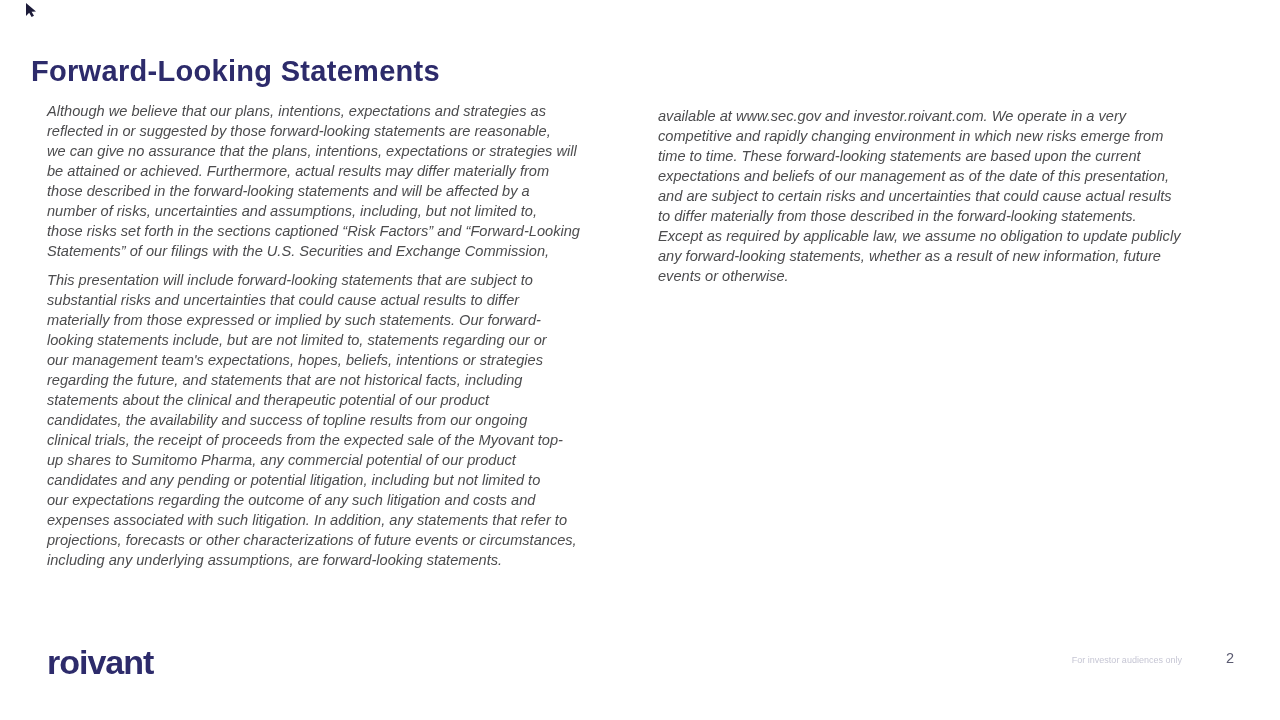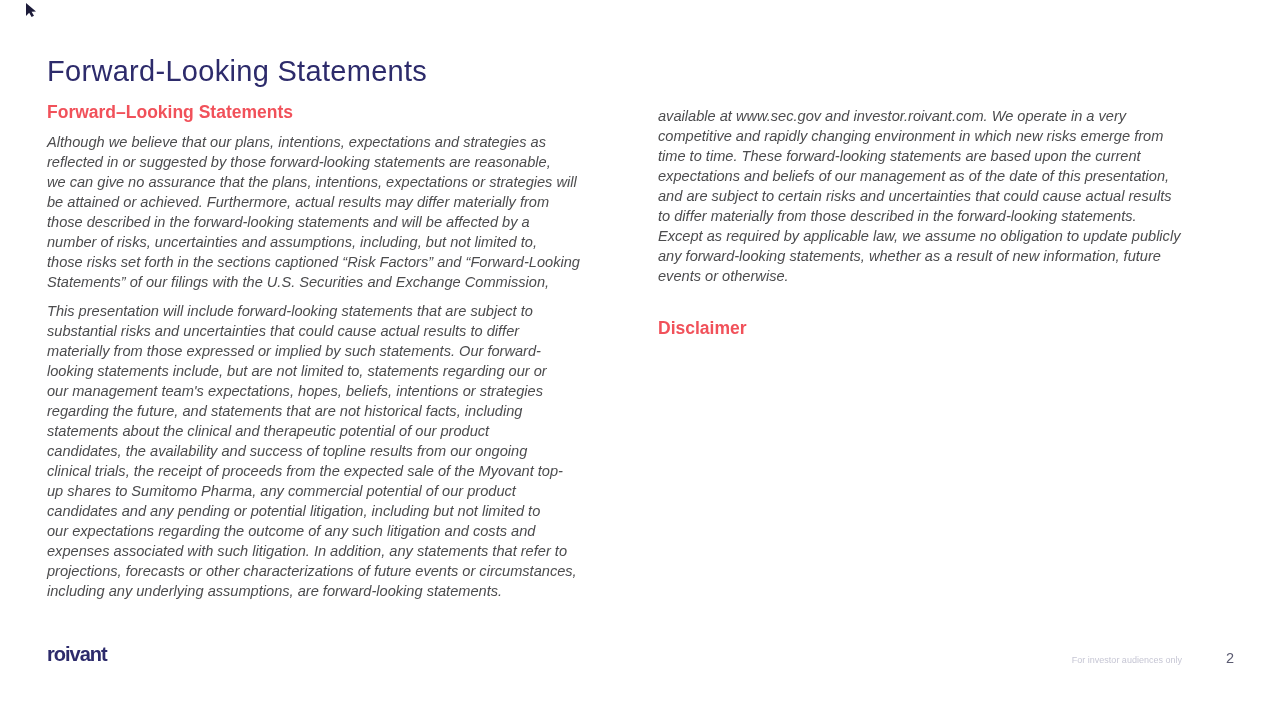--- a/index.html
+++ b/index.html
@@ -4,62 +4,61 @@
 <style>
   html, body { margin: 0; padding: 0; }
   body {
     width: 1280px; height: 720px;
     background: #ffffff;
     font-family: "Liberation Sans", sans-serif;
     position: relative;
     overflow: hidden;
   }
   .slide-title {
-    position: absolute; left: 47px; top: 36px;
-    font-size: 29px; font-weight: normal;
+    position: absolute; left: 31px; top: 36px;
+    font-size: 29px; font-weight: bold;
     color: #2d2b6b; letter-spacing: 0.3px; text-align: center;
   }
   .col {
     position: absolute;
     font-size: 14.6px; line-height: 20px;
     color: #4c4c4e;
   }
   .col-left  { left: 47px;  top: 101px; width: 566px; }
   .col-right { left: 658px; top: 106px; width: 570px; }
   .section-heading {
     font-size: 17.5px; font-weight: bold;
     color: #f1515a; line-height: 22px;
     margin: 0 0 9px 0;
   }
   .disclaimer-heading { margin-top: 31px; margin-bottom: 7px; }
   .para { white-space: pre-line; margin: 0 0 9px 0; font-style: italic; }
   .logo {
     position: absolute; left: 47px; top: 643px;
-    font-size: 20px; font-weight: bold;
+    font-size: 34px; font-weight: bold;
     color: #2d2b6b; letter-spacing: -1px;
   }
   .footer-right {
     position: absolute; right: 46px; top: 650px;
     display: flex; align-items: baseline; gap: 44px;
   }
   .footer-note { font-size: 9px; color: #c6c6d4; }
   .page-number { font-size: 14.5px; color: #5a5a70; }
   .cursor { position: absolute; left: 25px; top: 3px; width: 14px; height: 14px; }
 </style>
 </head>
 <body>
 
 <svg class="cursor" viewBox="0 0 14 14">
   <polygon points="1,0 1,13 4.2,9.8 6.6,14 9,12.8 6.6,8.8 11,8.6" fill="#1d1c3a"></polygon>
 </svg>
 
 <h1 class="slide-title">Forward-Looking Statements</h1>
 
 <div class="col col-left">
-  <h2 class="section-heading">Forward–Looking Statements</h2>
   <p class="para">Although we believe that our plans, intentions, expectations and strategies as
 reflected in or suggested by those forward-looking statements are reasonable,
 we can give no assurance that the plans, intentions, expectations or strategies will
 be attained or achieved. Furthermore, actual results may differ materially from
 those described in the forward-looking statements and will be affected by a
 number of risks, uncertainties and assumptions, including, but not limited to,
 those risks set forth in the sections captioned “Risk Factors” and “Forward-Looking
 Statements” of our filings with the U.S. Securities and Exchange Commission,</p>
   <p class="para">This presentation will include forward-looking statements that are subject to
 substantial risks and uncertainties that could cause actual results to differ
@@ -81,21 +80,20 @@
 <div class="col col-right">
   <p class="para">available at www.sec.gov and investor.roivant.com. We operate in a very
 competitive and rapidly changing environment in which new risks emerge from
 time to time. These forward-looking statements are based upon the current
 expectations and beliefs of our management as of the date of this presentation,
 and are subject to certain risks and uncertainties that could cause actual results
 to differ materially from those described in the forward-looking statements.
 Except as required by applicable law, we assume no obligation to update publicly
 any forward-looking statements, whether as a result of new information, future
 events or otherwise.</p>
-  <h2 class="section-heading disclaimer-heading">Disclaimer</h2>
 </div>
 
 <div class="logo">roivant</div>
 
 <div class="footer-right">
   <span class="footer-note">For investor audiences only</span>
   <span class="page-number">2</span>
 </div>
 
 </body></html>

